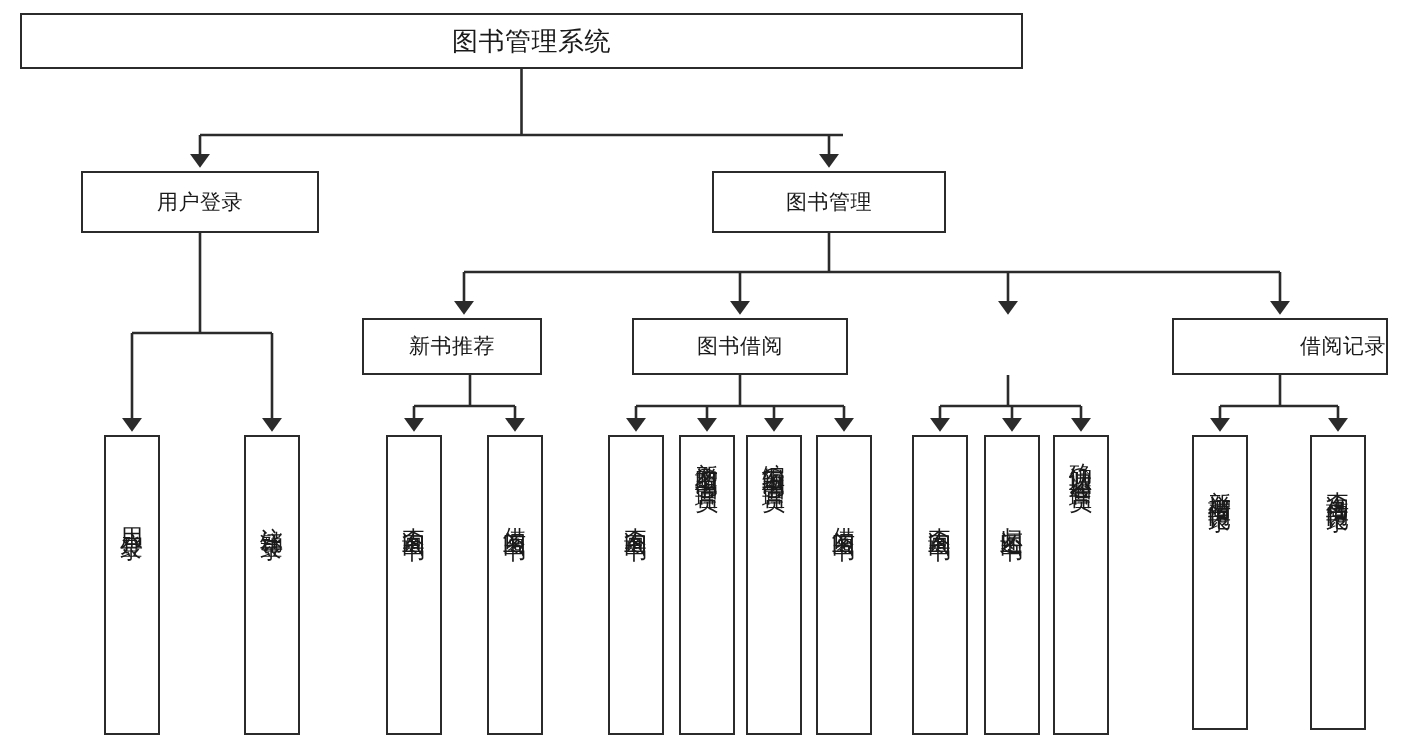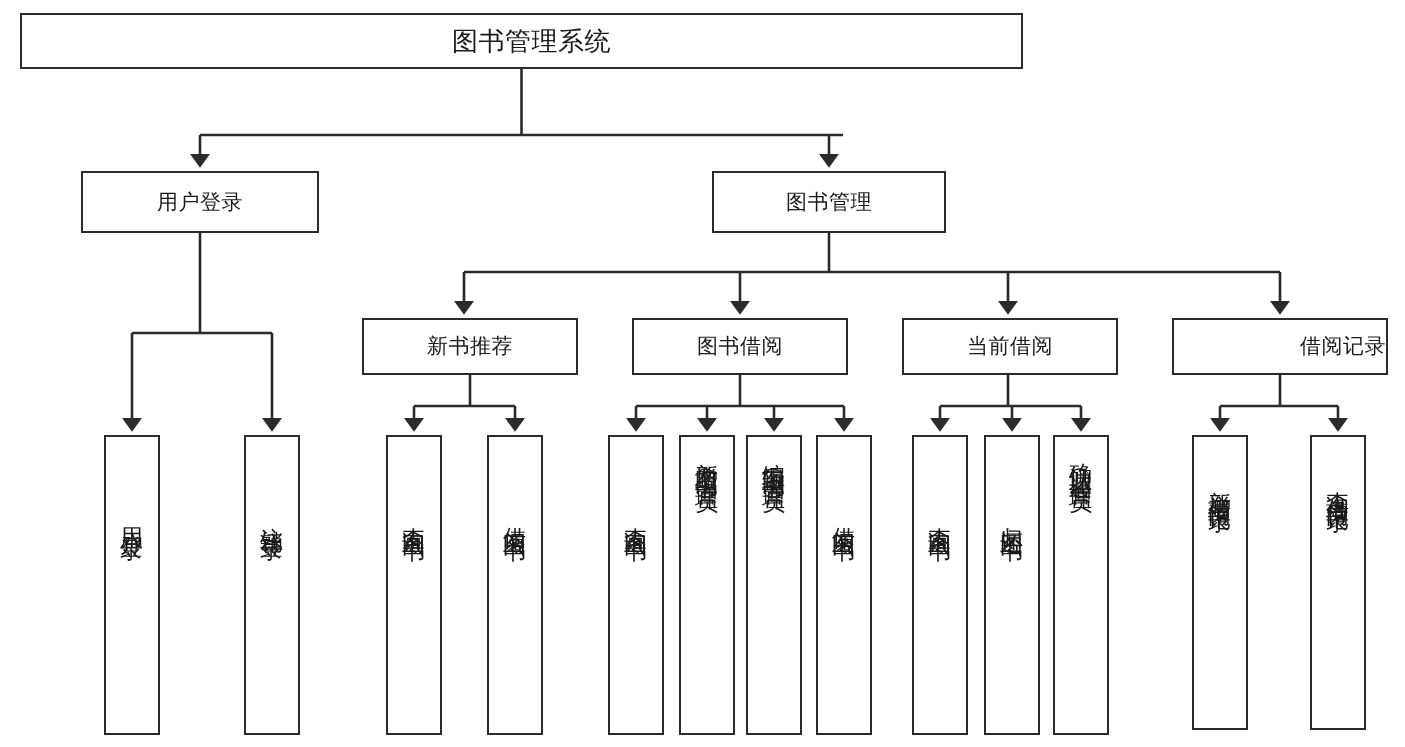--- a/index.html
+++ b/index.html
@@ -116,28 +116,25 @@
     <span class="label">图书管理系统</span>
   </div>
 
   <div class="node horiz" style="left:81px;top:171px;width:238px;height:62px;">
     <span class="label">用户登录</span>
   </div>
   <div class="node horiz" style="left:712px;top:171px;width:234px;height:62px;">
     <span class="label">图书管理</span>
   </div>
 
-  <div class="node horiz" style="left:362px;top:318px;width:216px;height:57px;">
+  <div class="node horiz" style="left:362px;top:318px;width:180px;height:57px;">
     <span class="label">新书推荐</span>
   </div>
   <div class="node horiz" style="left:632px;top:318px;width:216px;height:57px;font-family:Liberation Serif, serif;">
     <span class="label">图书借阅</span>
-  </div>
-  <div class="node horiz" style="left:902px;top:318px;width:216px;height:57px;">
-    <span class="label">当前借阅</span>
   </div>
   <div class="node horiz" style="left:1172px;top:318px;width:216px;height:57px;justify-content:flex-end;">
     <span class="label">借阅记录</span>
   </div>
 
   <div class="node leaf" style="left:104px;top:435px;width:56px;height:300px;padding-top:72px;">
     <span class="label">用户登录</span>
   </div>
   <div class="node leaf" style="left:244px;top:435px;width:56px;height:300px;padding-top:72px;">
     <span class="label">注销登录</span>

